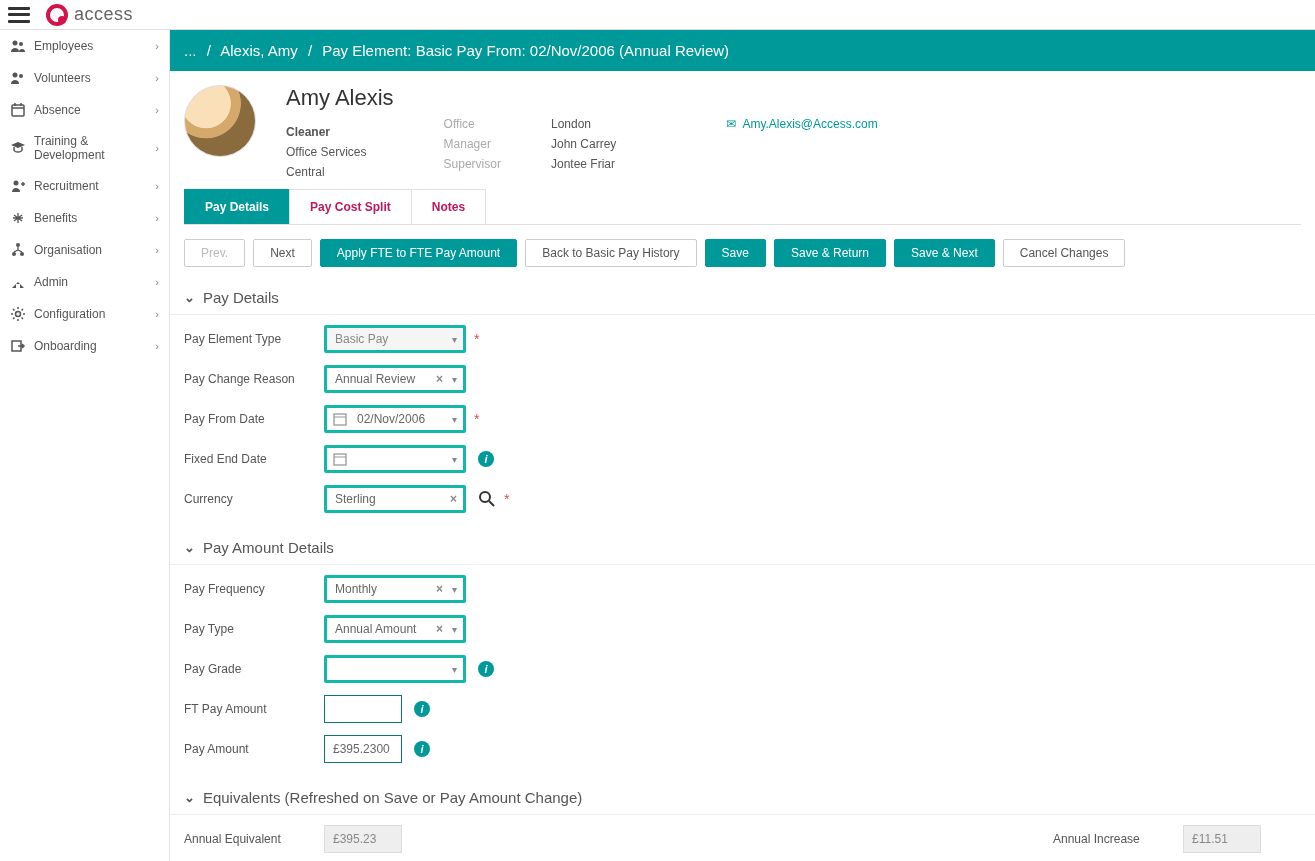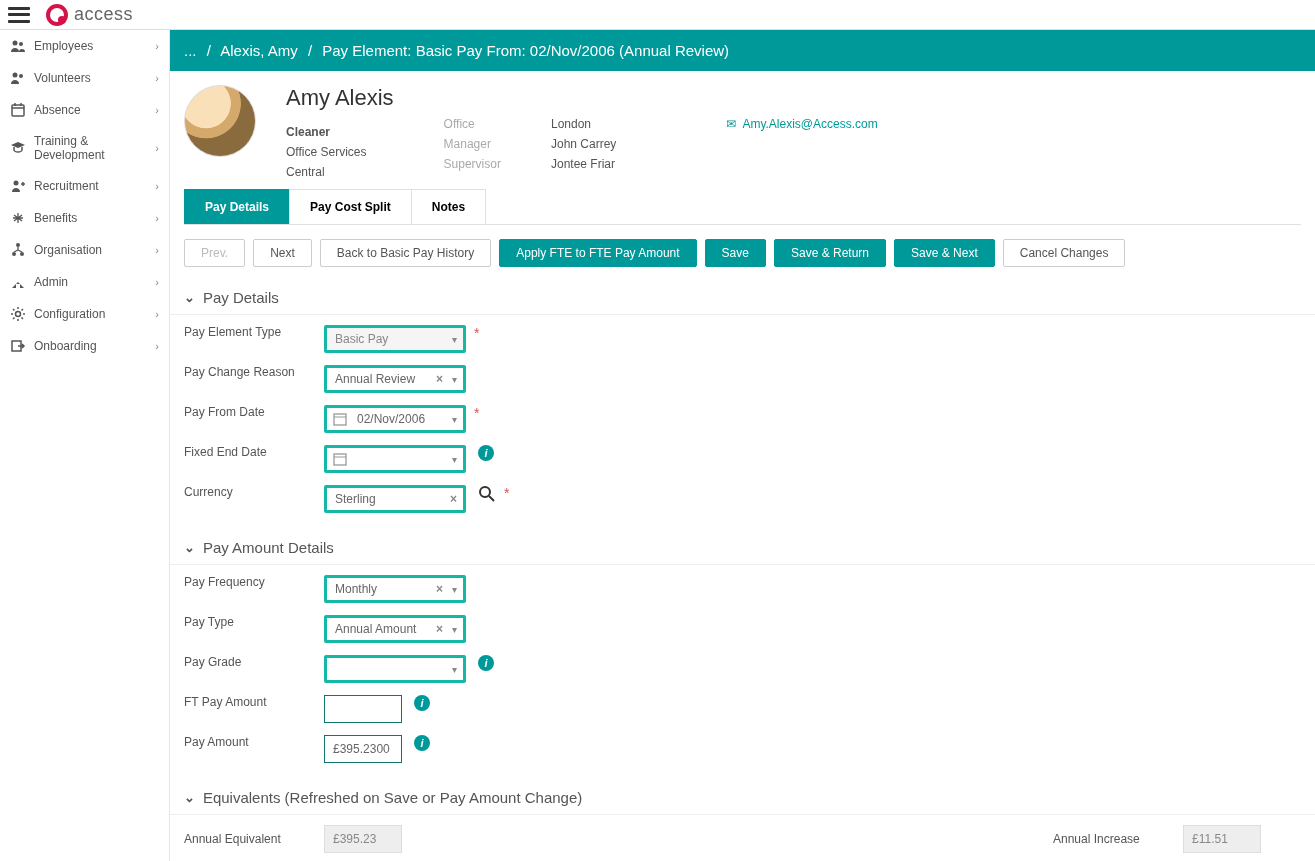--- a/index.html
+++ b/index.html
@@ -28,33 +28,33 @@
   .avatar { width: 72px; height: 72px; border-radius: 50%; background: radial-gradient(circle at 30% 25%, #f9e0b8 0 34%, #d4a96b 35% 48%, #8a6b3e 49% 80%); border:1px solid #ddd; margin-right: 30px; }
   .profile-cols { display: flex; flex: 1; gap: 50px; }
   .profile-col { display: flex; flex-direction: column; gap: 6px; font-size: 12px; }
   .label-muted { color: #aaa; }
   .label-dark { color: #555; }
   .name-h { font-size: 22px; color: #333; font-weight: 400; margin-bottom: 8px;}
   .email-link { color: #009999; text-decoration:none; }
   .mail-icon { color:#009999; margin-right:6px; }
   
   .tabs { display: flex; border-bottom: 1px solid #e0e0e0; margin: 0 14px; }
-  .tab { padding: 10px 20px; font-size: 12px; font-weight: 600; color: #000000; border:1px solid #e0e0e0; border-bottom:none; background:#fff; cursor:pointer; margin-right:-1px;}
+  .tab { padding: 10px 20px; font-size: 12px; font-weight: 600; color: #be185d; border:1px solid #e0e0e0; border-bottom:none; background:#fff; cursor:pointer; margin-right:-1px;}
   .tab.active { background: #009999; color:#fff; border-color:#009999;}
   
   .btnrow { display: flex; gap: 8px; margin: 14px; }
   .btn { padding: 6px 16px; font-size: 12px; border: 1px solid #ccc; background: #fff; color:#555; cursor:pointer; border-radius:2px;}
   .btn.teal { background: #009999; color:#fff; border-color:#009999;}
   .btn.disabled { color: #bbb; }
   
   .section-hdr { display:flex; align-items:center; padding: 8px 14px; border-bottom:1px solid #eee; font-size:15px; color:#555;}
   .section-hdr .chev { margin-right:8px; font-size:13px; font-weight:bold; color:#555;}
   
   .form-rows { padding: 10px 14px 6px; }
-  .form-row { display:flex; align-items:flex-start; margin-bottom: 12px; }
+  .form-row { display:flex; align-items:center; margin-bottom: 12px; }
   .form-lbl { width: 140px; font-size:12px; color:#555; }
   .field { width: 142px; border:3px solid #14b8a6; border-radius:2px; height:28px; display:flex; align-items:center; padding:0 8px; font-size:12px; color:#666; background:#fff; position:relative;}
   .field.readonly { background:#f5f5f5; color:#888; }
   .field .caret { position:absolute; right:6px; color:#888; font-size:10px;}
   .field .clear { position:absolute; right:20px; color:#888; font-size:12px; font-weight:bold; cursor:pointer;}
   .field.haspre { padding-left:30px;}
   .field .pre-icon { position:absolute; left:6px; color:#999; }
   .req { color:#d9534f; margin-left:8px; font-size:14px;}
   .info-ic { width:16px; height:16px; border-radius:50%; background:#009999; color:#fff; display:inline-flex; align-items:center; justify-content:center; font-size:11px; font-weight:bold; margin-left:12px; font-style:italic;}
   .search-ic { margin-left:12px; font-size:16px; color:#333; font-weight:bold;}
@@ -253,22 +253,22 @@
 
     <div class="tabs">
       <div class="tab active">Pay Details</div>
       <div class="tab">Pay Cost Split</div>
       <div class="tab">Notes</div>
     </div>
 
     <div class="btnrow">
       <button class="btn disabled">Prev.</button>
       <button class="btn">Next</button>
+      <button class="btn teal">Apply FTE to FTE Pay Amount</button>
       <button class="btn">Back to Basic Pay History</button>
-      <button class="btn teal">Apply FTE to FTE Pay Amount</button>
       <button class="btn teal">Save</button>
       <button class="btn teal">Save &amp; Return</button>
       <button class="btn teal">Save &amp; Next</button>
       <button class="btn">Cancel Changes</button>
     </div>
 
     <div class="section-hdr">
       <span class="chev">⌄</span>
       <span>Pay Details</span>
     </div>

